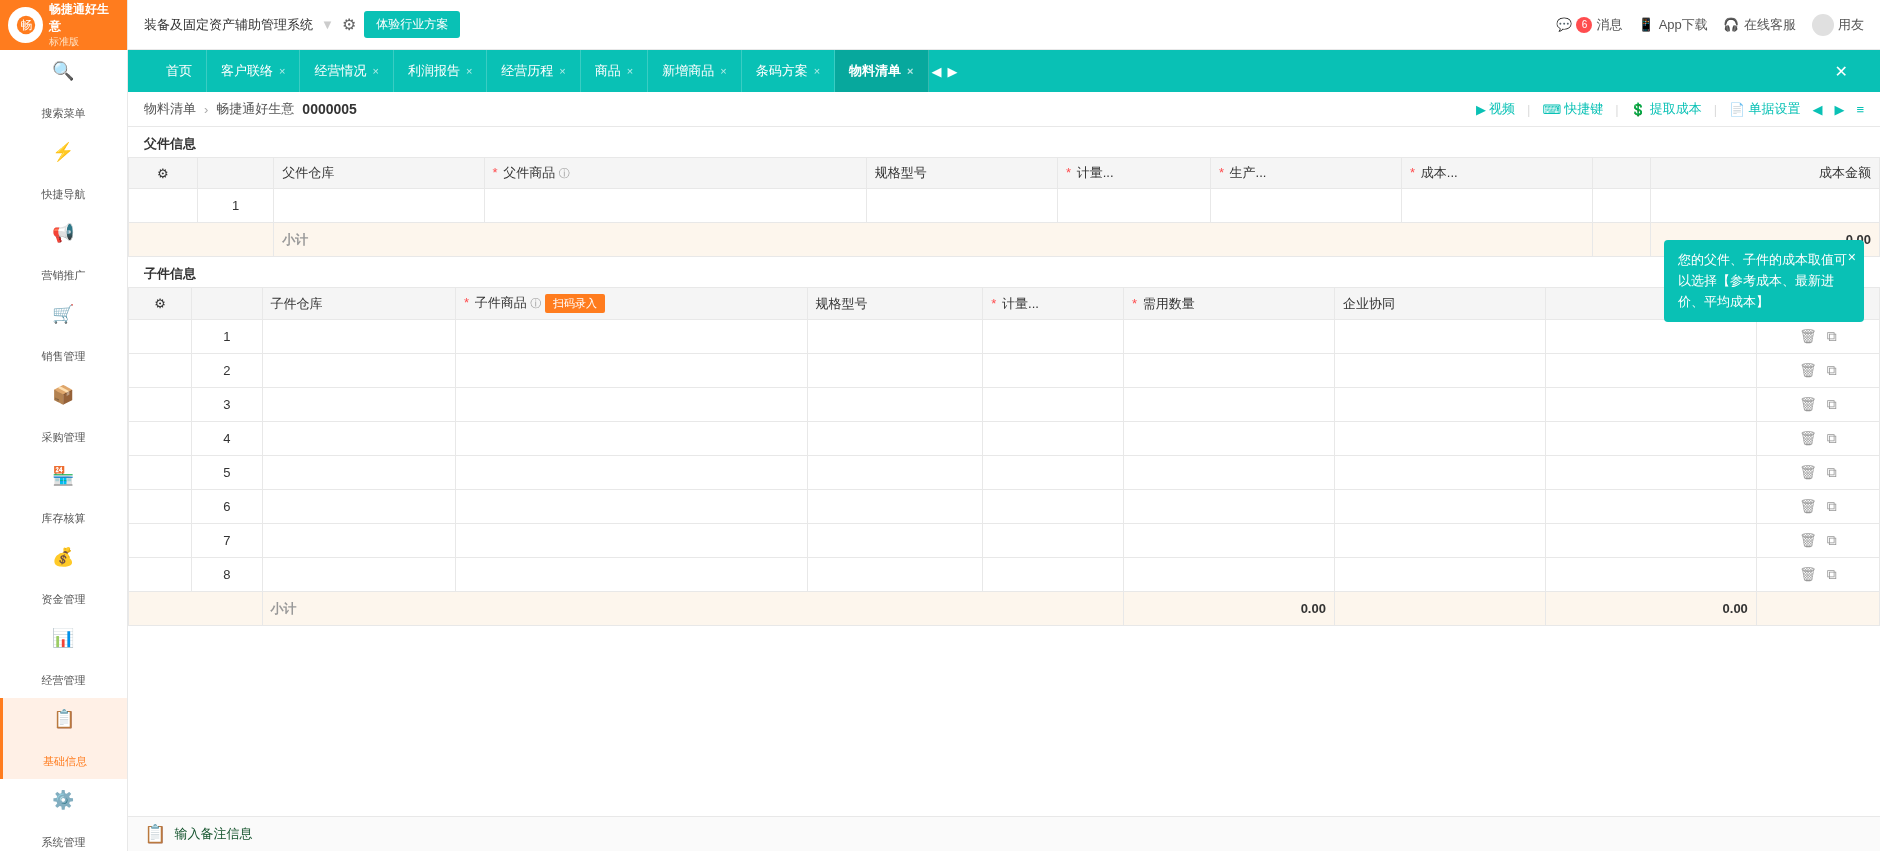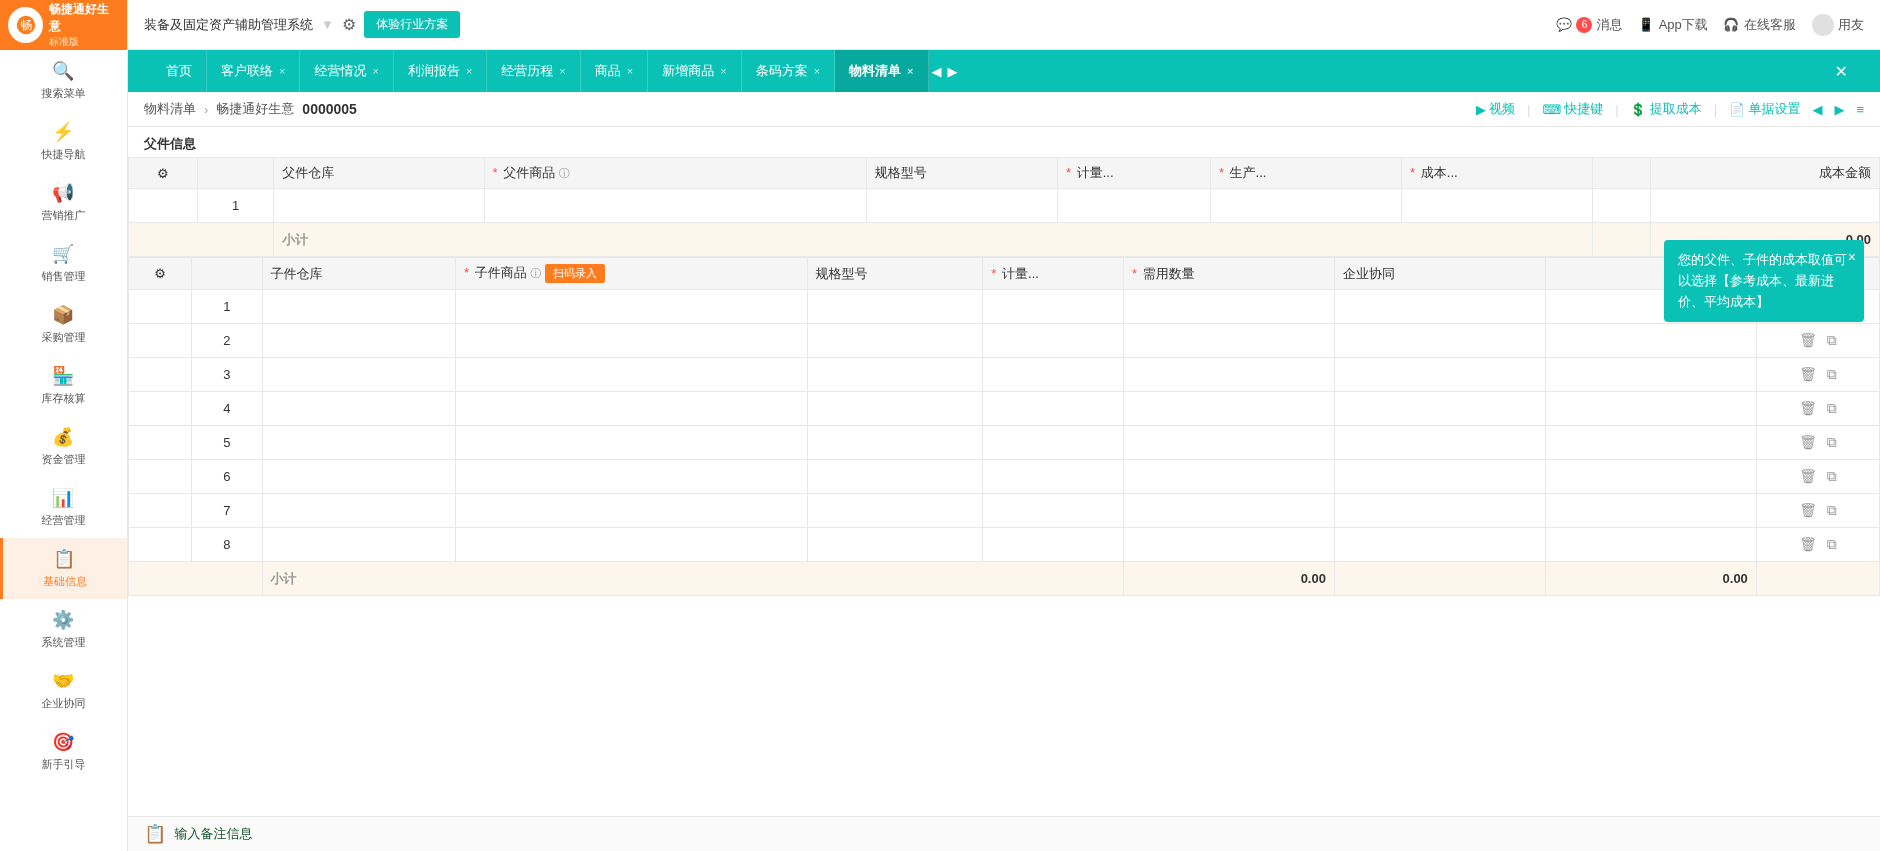--- a/index.html
+++ b/index.html
@@ -7,21 +7,21 @@
 
     
     .sidebar { width: 128px; background: #fff; display: flex; flex-direction: column; border-right: 1px solid #e8e8e8; flex-shrink: 0; }
     .sidebar-logo { background: #ff7c1e; color: #fff; padding: 8px; display: flex; align-items: center; gap: 6px; height: 50px; }
     .sidebar-logo-icon { width: 36px; height: 36px; background: #fff; border-radius: 50%; display: flex; align-items: center; justify-content: center; }
     .sidebar-logo-icon svg { width: 22px; height: 22px; }
     .sidebar-nav { flex: 1; overflow-y: auto; }
     .sidebar-item { display: flex; flex-direction: column; align-items: center; padding: 10px 4px; cursor: pointer; color: #555; gap: 4px; border-bottom: none; }
     .sidebar-item.active { background: #fff0e6; color: #ff7c1e; border-left: 3px solid #ff7c1e; }
     .sidebar-item-icon { font-size: 18px; }
-    .sidebar-item-label { font-size: 11px; text-align: center; }
+    .sidebar-item-label { font-size: 11px; text-align: center; margin-top: 20px; }
 
     
     .main { flex: 1; display: flex; flex-direction: column; overflow: hidden; }
 
     
     .top-header { height: 50px; background: #fff; display: flex; align-items: center; justify-content: space-between; padding: 12px 16px; border-bottom: 1px solid #e8e8e8; }
     .top-header-left { display: flex; align-items: center; gap: 8px; color: #333; font-size: 13px; }
     .system-title { font-size: 13px; color: #333; }
     .header-btn { background: #09c1b5; color: #fff; border: none; padding: 5px 12px; border-radius: 3px; cursor: pointer; font-size: 12px; }
     .gear-btn { background: none; border: none; cursor: pointer; color: #666; font-size: 16px; }
@@ -316,20 +316,21 @@
               <td colspan="6">
                 <span class="subtotal-label">小计</span>
               </td>
               <td></td>
               <td class="amount-value zero-value">0.00</td>
             </tr>
           </tbody>
         </table>
       </div>
 
+      <div class="section-title">子件信息</div>
       <div class="table-container">
         <table>
           <thead>
             <tr>
               <th class="col-settings"><span>⚙</span></th>
               <th class="col-num"></th>
               <th class="col-warehouse"><span>子件仓库</span></th>
               <th class="col-product">
                 <span class="required-star">*</span>
                 <span>子件商品</span>

